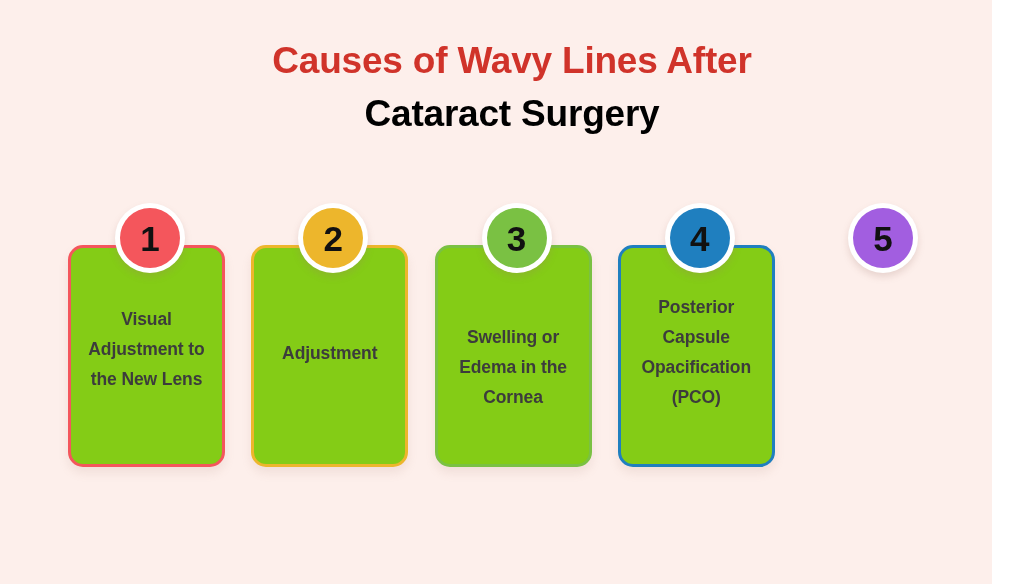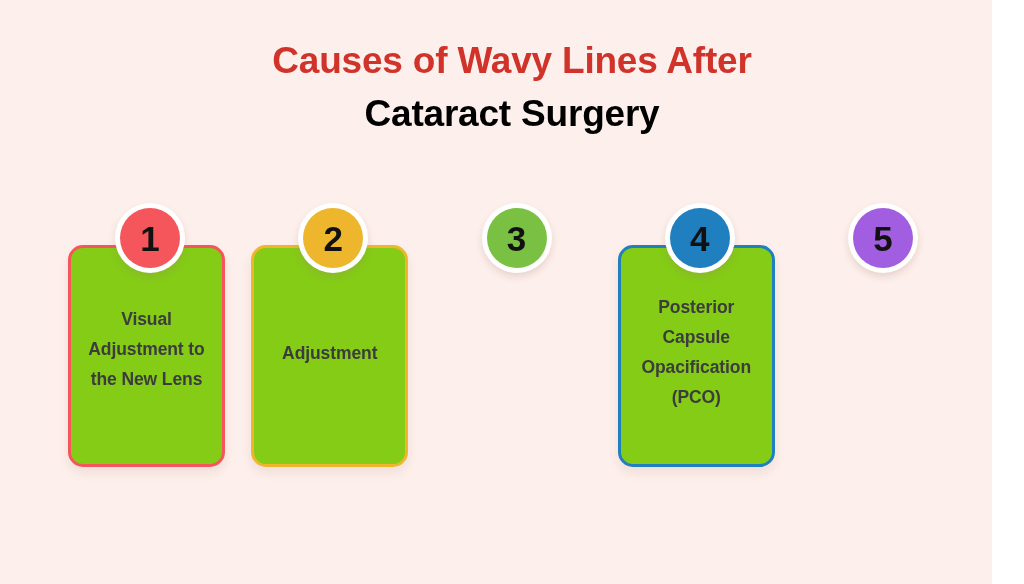--- a/index.html
+++ b/index.html
@@ -156,20 +156,23 @@
         <span class="card-text" style="color: rgb(60, 60, 60);">Adjustment</span>
       </div>
       <div class="badge">
         <div class="badge-inner" style="background: rgb(237, 182, 44);">
           <span class="badge-num">2</span>
         </div>
       </div>
     </div>
 
     <div class="card-wrap medium">
+      <div class="card-box" style="border-color: rgb(122, 193, 67);">
+        <span class="card-text" style="color: rgb(60, 60, 60);">Swelling or Edema in the Cornea</span>
+      </div>
       <div class="badge">
         <div class="badge-inner" style="background: rgb(122, 193, 67);">
           <span class="badge-num">3</span>
         </div>
       </div>
     </div>
 
     <div class="card-wrap">
       <div class="card-box" style="border-color: rgb(31, 127, 191);">
         <span class="card-text" style="color: rgb(60, 60, 60); margin-top: 44px;">Posterior Capsule Opacification (PCO)</span>

